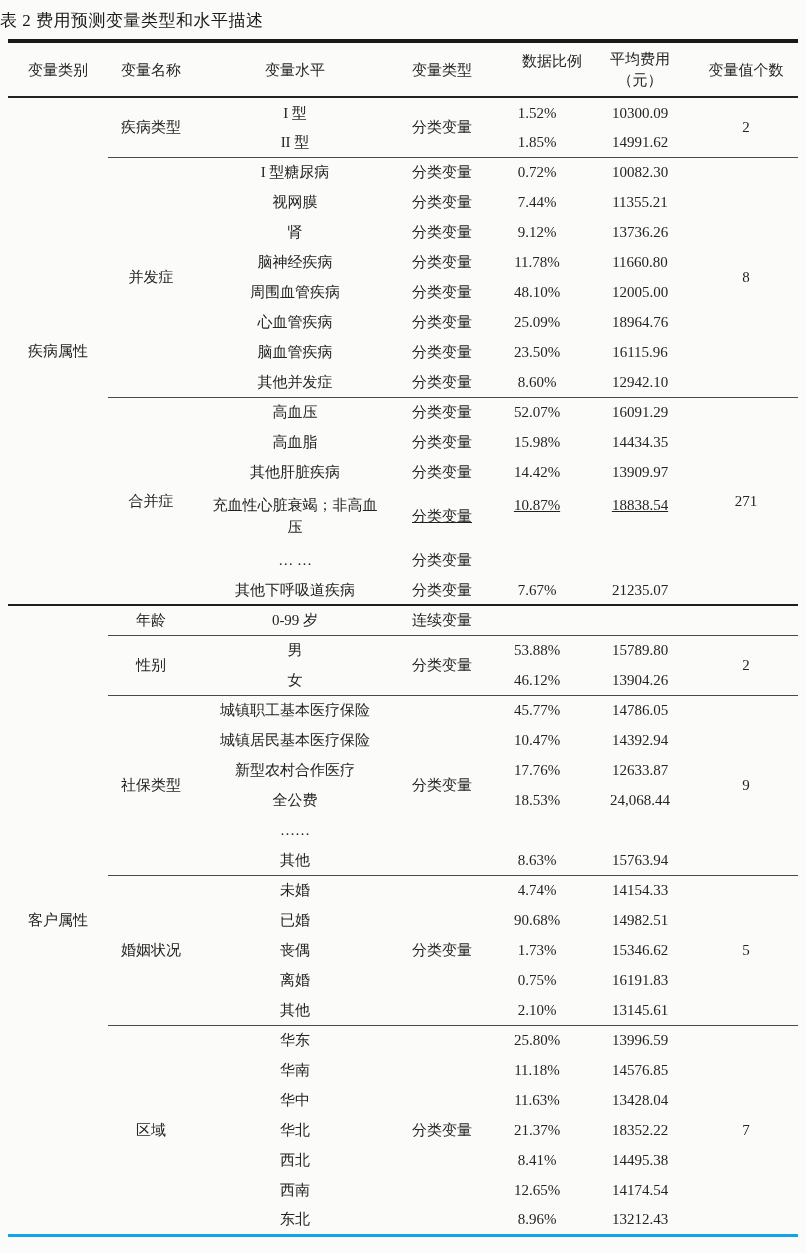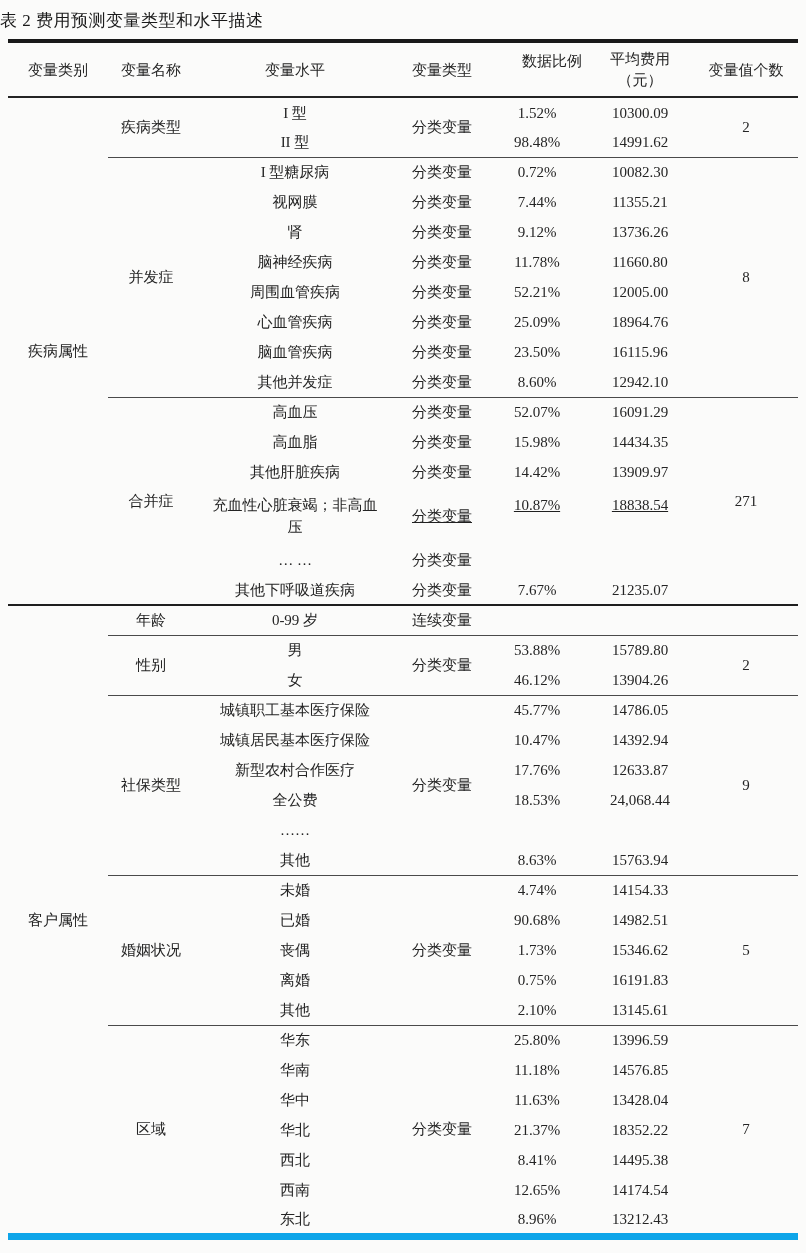--- a/index.html
+++ b/index.html
@@ -16,21 +16,21 @@
     letter-spacing:0.5px;
     padding:9px 0 7px 0;
     color:#1a1a1a;
   }
   table{
     border-collapse:collapse;
     table-layout:fixed;
     width:790px;
     margin:0 8px;
     border-top:4px solid #191919;
-    border-bottom:7px solid #0ea5e9;
+    border-bottom:3px solid #0ea5e9;
   }
   th,td{
     font-weight:normal;
     text-align:center;
     vertical-align:middle;
     font-size:15px;
     line-height:22px;
     padding:3px 2px;
     color:#242424;
   }
@@ -81,21 +81,21 @@
         <td rowspan="16" class="cat-cell cb">疾病属性</td>
         <td rowspan="2" class="var-cell gb">疾病类型</td>
         <td class="level-cell"><span class="level-text">I 型</span></td>
         <td rowspan="2" class="type-cell gb">分类变量</td>
         <td class="ratio-cell">1.52%</td>
         <td class="avg-cell">10300.09</td>
         <td rowspan="2" class="count-cell gb">2</td>
       </tr>
       <tr>
         <td class="level-cell gb"><span class="level-text">II 型</span></td>
-        <td class="ratio-cell gb">98.48%</td>
+        <td class="ratio-cell gb">1.85%</td>
         <td class="avg-cell gb">14991.62</td>
       </tr>
       <tr>
         <td rowspan="8" class="var-cell gb">并发症</td>
         <td class="level-cell"><span class="level-text">I 型糖尿病</span></td>
         <td class="type-cell">分类变量</td>
         <td class="ratio-cell">0.72%</td>
         <td class="avg-cell">10082.30</td>
         <td rowspan="8" class="count-cell gb">8</td>
       </tr>
@@ -113,21 +113,21 @@
       </tr>
       <tr>
         <td class="level-cell"><span class="level-text">脑神经疾病</span></td>
         <td class="type-cell">分类变量</td>
         <td class="ratio-cell">11.78%</td>
         <td class="avg-cell">11660.80</td>
       </tr>
       <tr>
         <td class="level-cell"><span class="level-text">周围血管疾病</span></td>
         <td class="type-cell">分类变量</td>
-        <td class="ratio-cell">52.21%</td>
+        <td class="ratio-cell">48.10%</td>
         <td class="avg-cell">12005.00</td>
       </tr>
       <tr>
         <td class="level-cell"><span class="level-text">心血管疾病</span></td>
         <td class="type-cell">分类变量</td>
         <td class="ratio-cell">25.09%</td>
         <td class="avg-cell">18964.76</td>
       </tr>
       <tr>
         <td class="level-cell"><span class="level-text">脑血管疾病</span></td>

